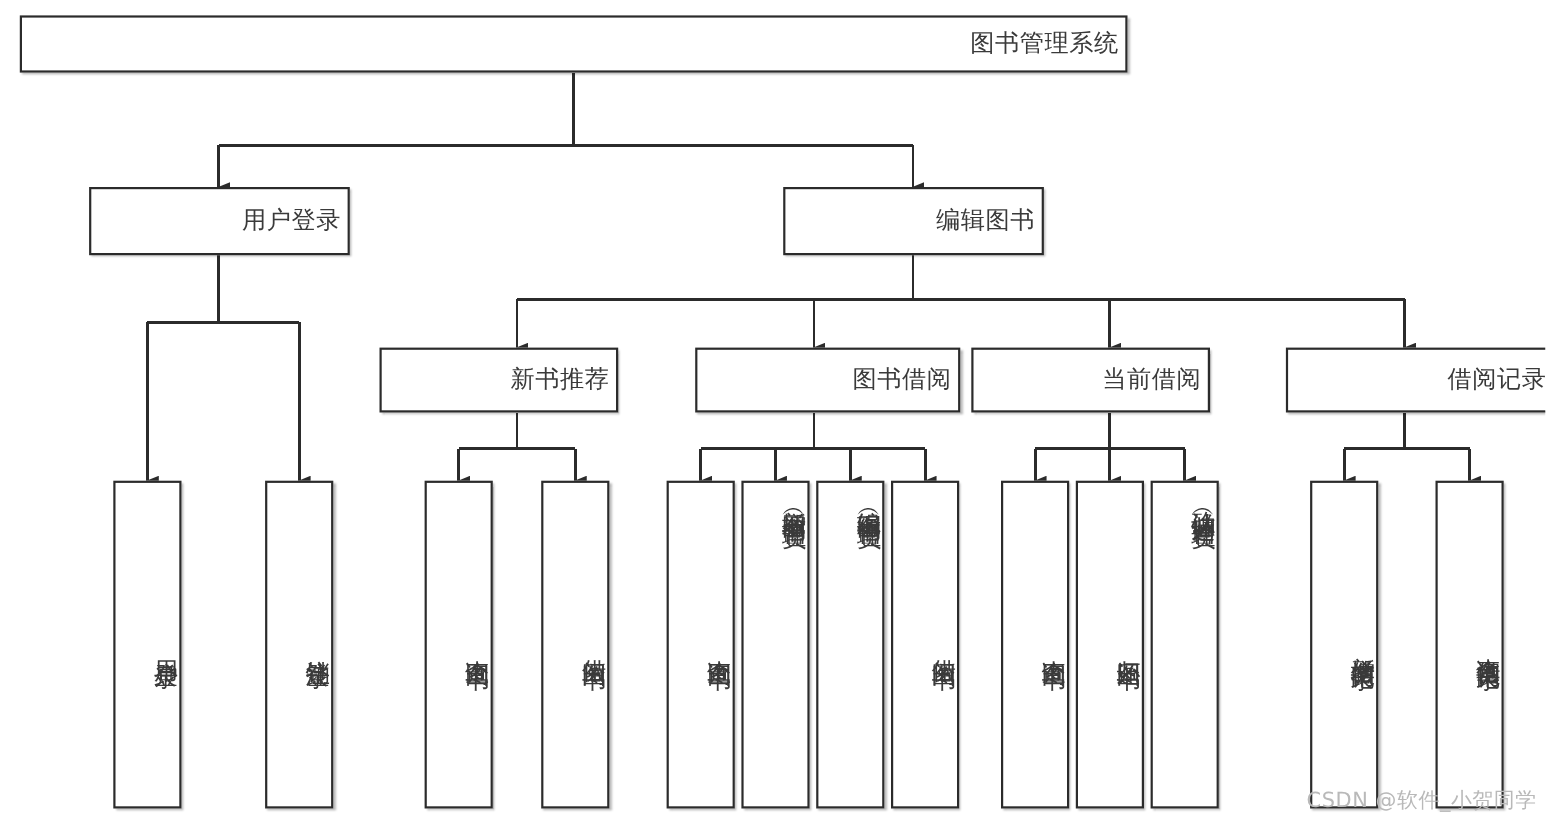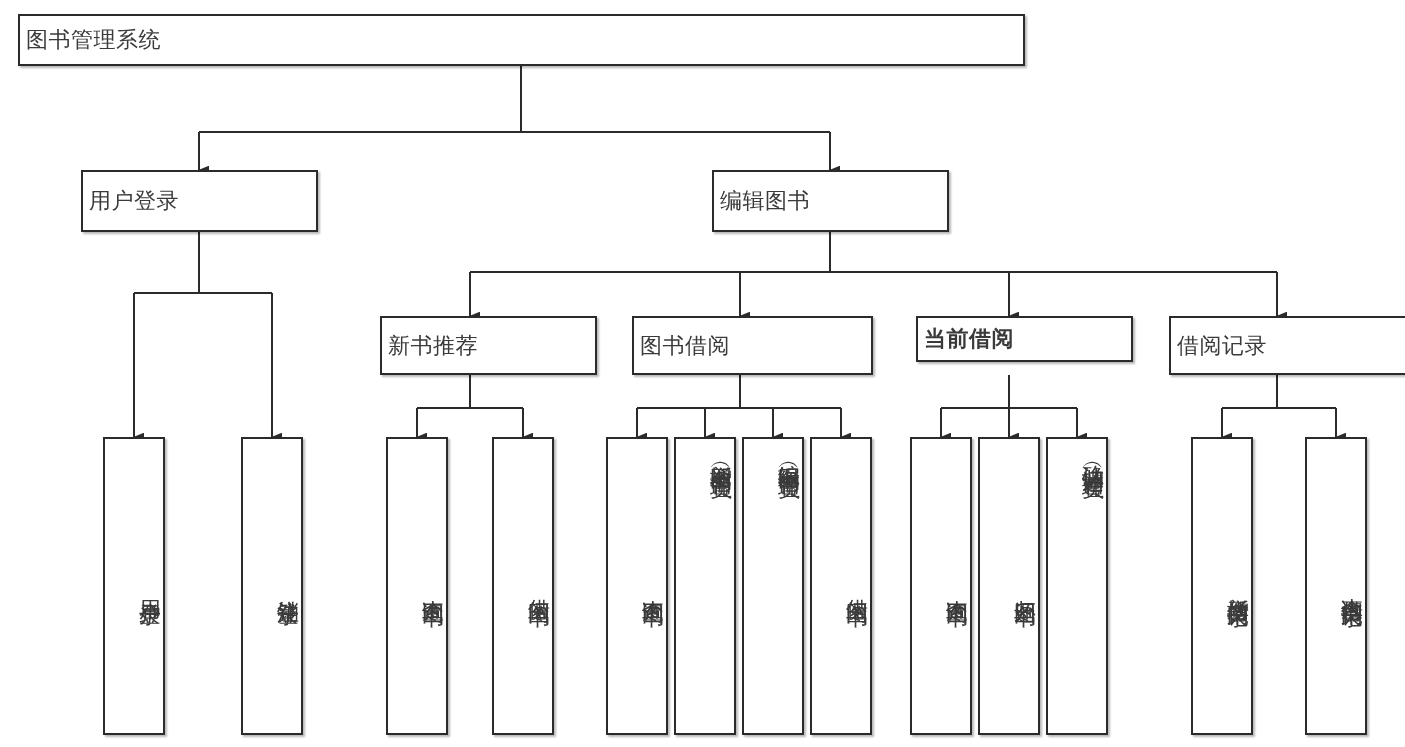--- a/index.html
+++ b/index.html
@@ -26,21 +26,21 @@
     height: 747px;
   }
   .node {
     position: absolute;
     box-sizing: border-box;
     background: #ffffff;
     border: 2px solid #2b2b2b;
     box-shadow: 2px 2px 2px rgba(0,0,0,0.28);
     display: flex;
     align-items: center;
-    justify-content: flex-start;
+    justify-content: flex-end;
     color: #3a3a3a;
     font-family: "DejaVu Sans", "Liberation Sans", sans-serif;
     line-height: 1.18;
   }
   .node.horiz {
     font-size: 22px;
     letter-spacing: 0.5px;
     padding: 0 6px;
   }
   .node.vert {
@@ -137,29 +137,29 @@
   </div>
 
   <div class="node horiz" style="left:81px; top:170px; width:237px; height:62px;">
     <span class="node-label">用户登录</span>
   </div>
 
   <div class="node horiz" style="left:712px; top:170px; width:237px; height:62px;">
     <span class="node-label">编辑图书</span>
   </div>
 
-  <div class="node horiz" style="left:380px; top:316px; width:217px; height:59px;">
+  <div class="node horiz" style="left:345px; top:316px; width:217px; height:59px;">
     <span class="node-label">新书推荐</span>
   </div>
 
   <div class="node horiz" style="left:632px; top:316px; width:241px; height:59px;">
     <span class="node-label">图书借阅</span>
   </div>
 
-  <div class="node horiz" style="left:916px; top:316px; width:217px; height:46px;font-weight:bold;">
+  <div class="node horiz" style="left:883px; top:316px; width:217px; height:59px;">
     <span class="node-label">当前借阅</span>
   </div>
 
   <div class="node horiz" style="left:1169px; top:316px; width:245px; height:59px;">
     <span class="node-label">借阅记录</span>
   </div>
 
   <div class="node vert" style="left:103px; top:437px; width:62px; height:298px;">
     <span class="node-label">用户登录</span>
   </div>
@@ -205,14 +205,15 @@
   </div>
 
   <div class="node vert" style="left:1191px; top:437px; width:62px; height:298px;">
     <span class="node-label">新增借阅记录</span>
   </div>
 
   <div class="node vert" style="left:1305px; top:437px; width:62px; height:298px;">
     <span class="node-label">查询借阅记录</span>
   </div>
 
+  <div id="watermark">CSDN @软件_小贺同学</div>
 
 </div>
 
 </body></html>

